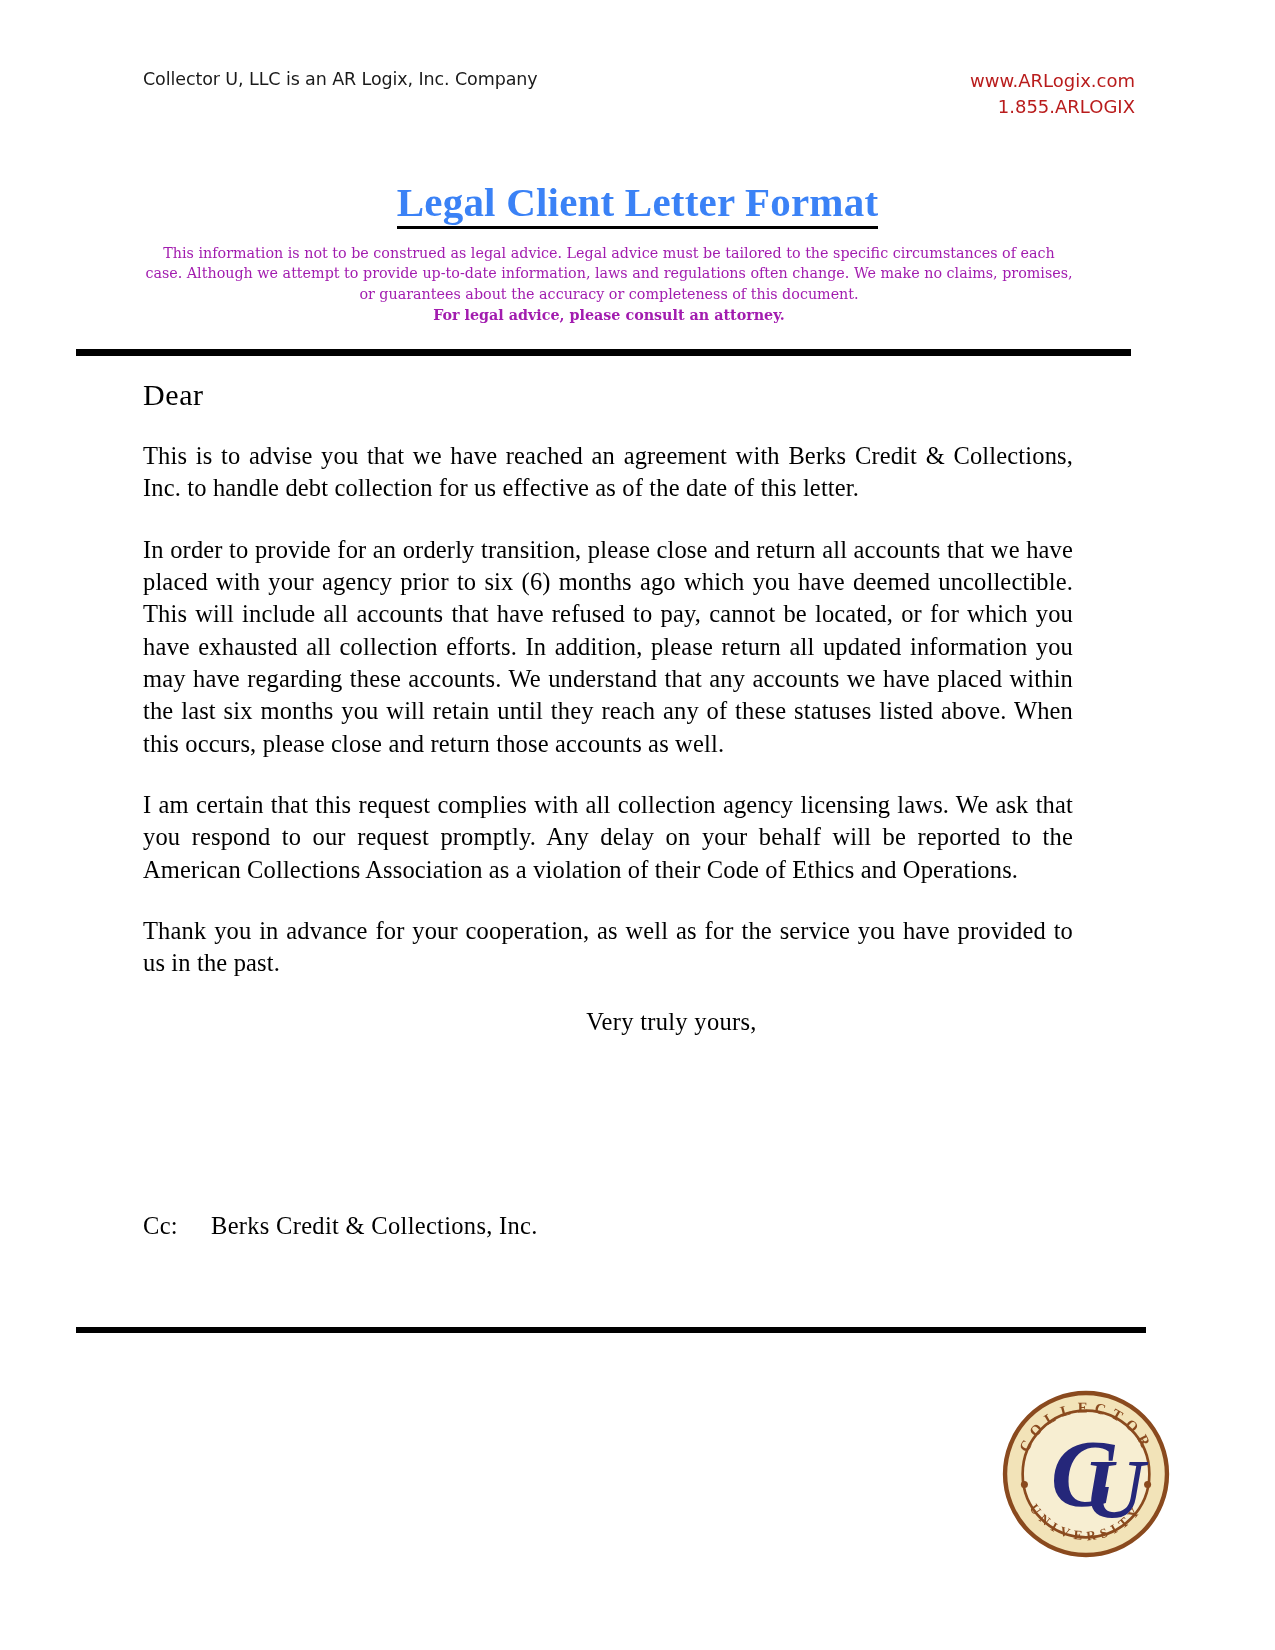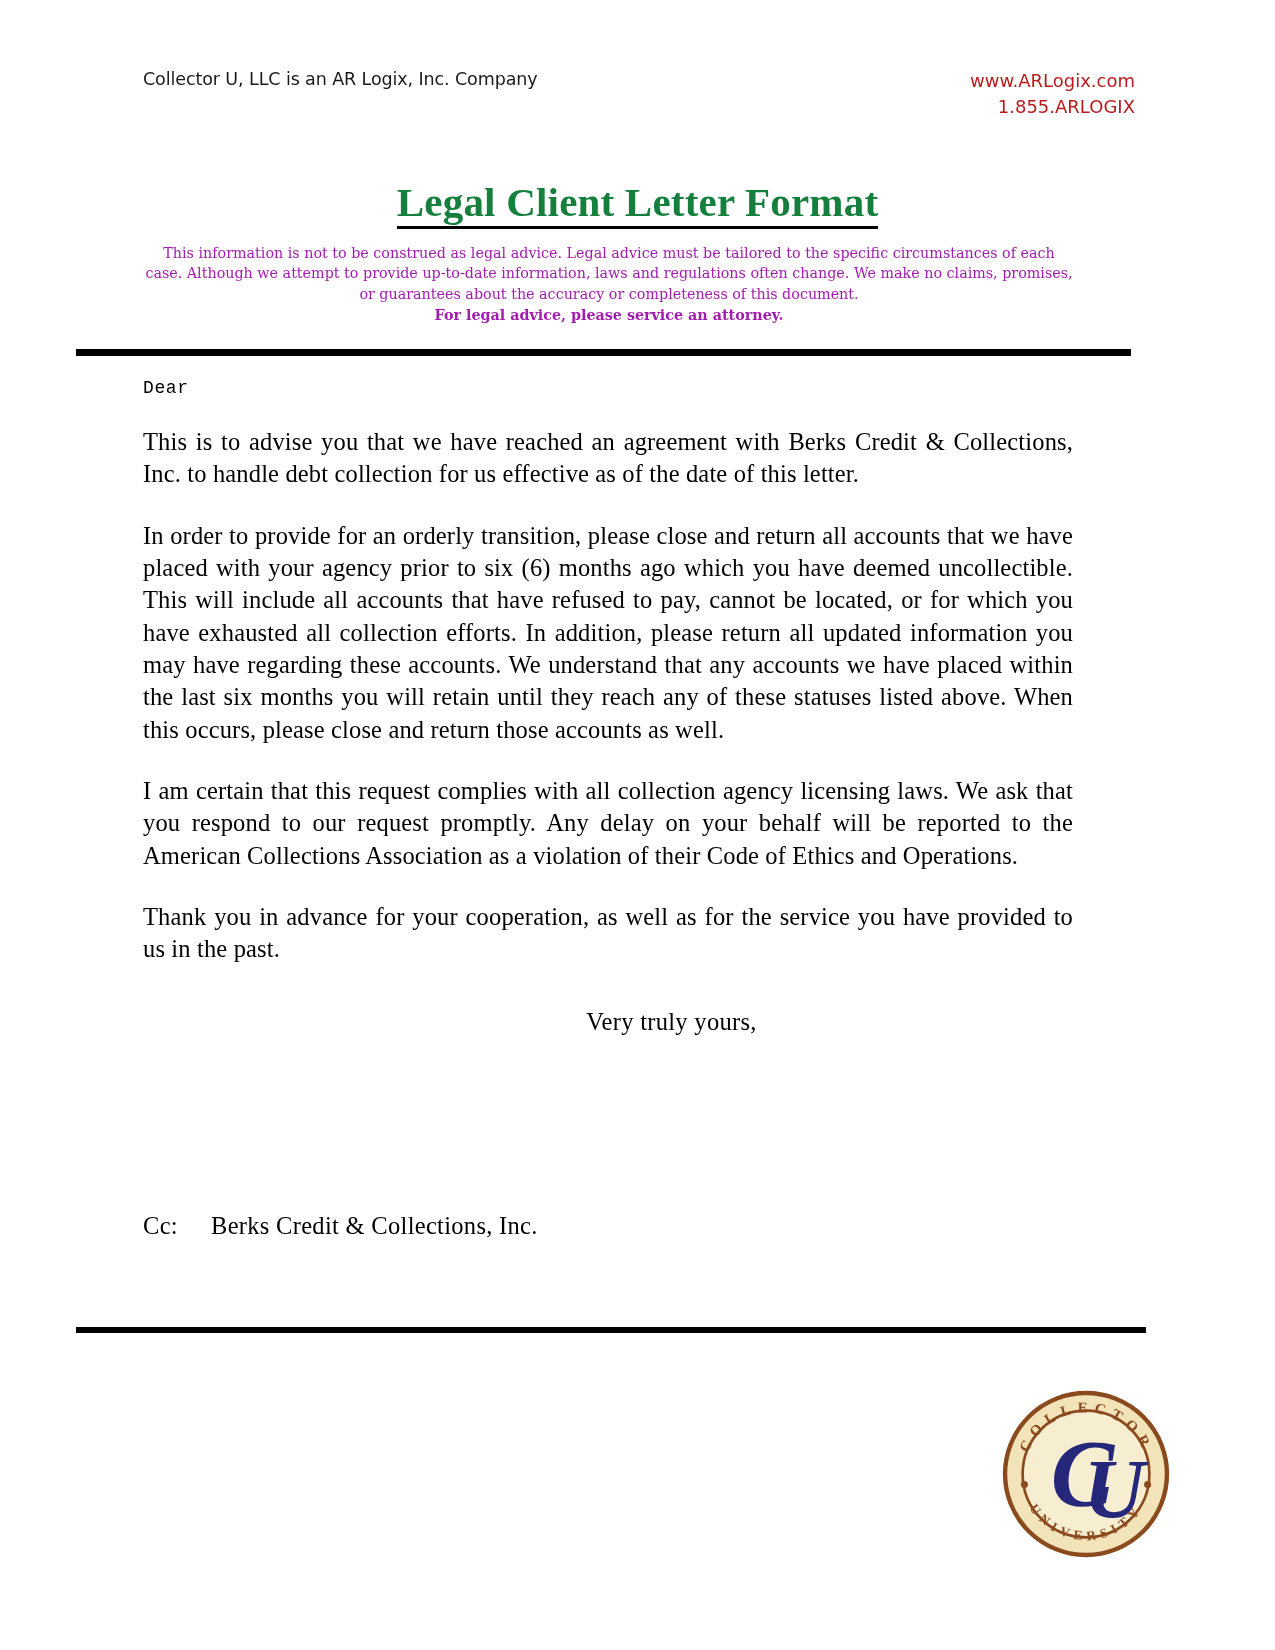--- a/index.html
+++ b/index.html
@@ -51,21 +51,21 @@
   .doc-title {
     position: absolute;
     top: 178px;
     left: 0;
     right: 0;
     text-align: center;
     font-family: "Liberation Serif", serif;
     font-weight: bold;
     font-size: 41px;
     letter-spacing: 0.2px;
-    color: #15803d;
+    color: #3b82f6;
   }
   .doc-title span {
     border-bottom: 3px solid #000;
     padding-bottom: 1px;
   }
 
   
   .disclaimer {
     position: absolute;
     top: 243px;
@@ -101,24 +101,23 @@
   }
 
   
   .body-area {
     position: absolute;
     top: 378px;
     left: 143px;
     width: 930px;
   }
   .salutation {
-    font-size: 18px;
+    font-size: 30px;
     letter-spacing: 0.6px;
     margin: 0 0 28px 0;
-    font-family: Liberation Mono, monospace;
   }
   .para {
     font-size: 24.5px;
     line-height: 1.32;
     text-align: justify;
     text-align-last: left;
     margin: 0 0 29px 0;
     letter-spacing: 0.15px;
   }
   .para:last-child { margin-bottom: 13px; }
@@ -170,21 +169,21 @@
       <div>1.855.ARLOGIX</div>
     </div>
   </div>
 
   <div class="doc-title">
     <span>Legal Client Letter Format</span>
   </div>
 
   <div class="disclaimer">
     <div>This information is not to be construed as legal advice. Legal advice must be tailored to the specific circumstances of each case. Although we attempt to provide up-to-date information, laws and regulations often change. We make no claims, promises, or guarantees about the accuracy or completeness of this document.</div>
-    <div class="disclaimer-bold">For legal advice, please service an attorney.</div>
+    <div class="disclaimer-bold">For legal advice, please consult an attorney.</div>
   </div>
 
   <div class="rule-top"></div>
   <div class="rule-bottom"></div>
 
   <div class="body-area">
     <p class="salutation">Dear</p>
     <p class="para">This is to advise you that we have reached an agreement with Berks Credit &amp; Collections, Inc. to handle debt collection for us effective as of the date of this letter.</p>
     <p class="para">In order to provide for an orderly transition, please close and return all accounts that we have placed with your agency prior to six (6) months ago which you have deemed uncollectible. This will include all accounts that have refused to pay, cannot be located, or for which you have exhausted all collection efforts. In addition, please return all updated information you may have regarding these accounts. We understand that any accounts we have placed within the last six months you will retain until they reach any of these statuses listed above. When this occurs, please close and return those accounts as well.</p>
     <p class="para">I am certain that this request complies with all collection agency licensing laws. We ask that you respond to our request promptly. Any delay on your behalf will be reported to the American Collections Association as a violation of their Code of Ethics and Operations.</p>

